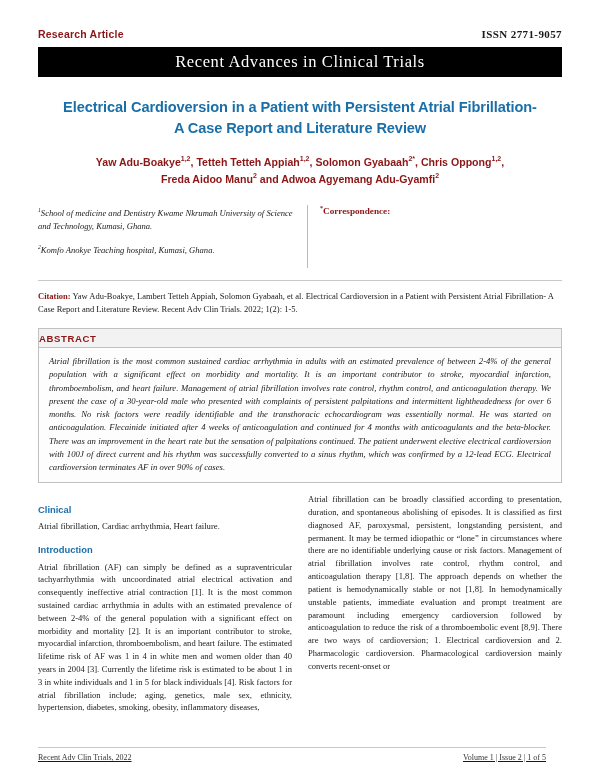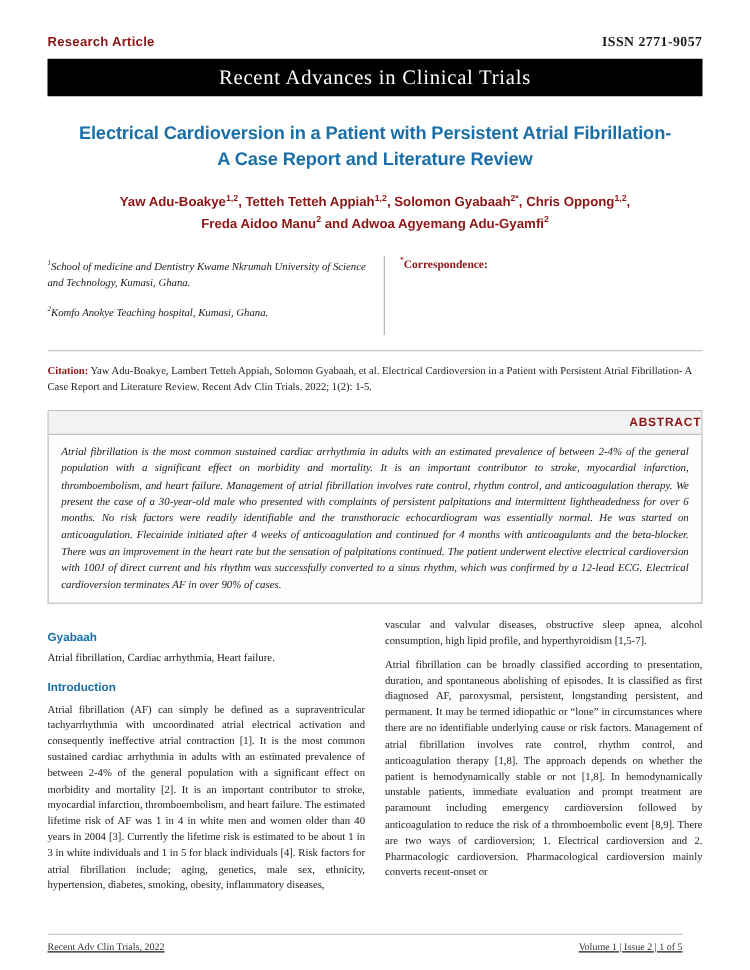--- a/index.html
+++ b/index.html
@@ -144,21 +144,21 @@
     font-weight: bold;
   }
 
   
   .abstract-box {
     margin-top: 12px;
     border: 1px solid #c0c0c0;
     background: #fdfdfd;
   }
   .abstract-head {
-    text-align: right;
+    text-align: left;
     color: #8c1515;
     font-family: "Liberation Sans", sans-serif;
     font-weight: bold;
     font-size: 9.6px;
     letter-spacing: 0.6px;
     padding: 4px 0 3px 0;
     border-bottom: 1px solid #c0c0c0;
     background: #f2f2f2;
   }
   .abstract-body {
@@ -270,27 +270,26 @@
     <span class="lbl">Citation:</span><span> Yaw Adu-Boakye, Lambert Tetteh Appiah, Solomon Gyabaah, et al. Electrical Cardioversion in a Patient with Persistent Atrial Fibrillation- A Case Report and Literature Review. Recent Adv Clin Trials. 2022; 1(2): 1-5.</span>
   </div>
 
   <div class="abstract-box">
     <div class="abstract-head">ABSTRACT</div>
     <div class="abstract-body">Atrial fibrillation is the most common sustained cardiac arrhythmia in adults with an estimated prevalence of between 2-4% of the general population with a significant effect on morbidity and mortality. It is an important contributor to stroke, myocardial infarction, thromboembolism, and heart failure. Management of atrial fibrillation involves rate control, rhythm control, and anticoagulation therapy. We present the case of a 30-year-old male who presented with complaints of persistent palpitations and intermittent lightheadedness for over 6 months. No risk factors were readily identifiable and the transthoracic echocardiogram was essentially normal. He was started on anticoagulation. Flecainide initiated after 4 weeks of anticoagulation and continued for 4 months with anticoagulants and the beta-blocker. There was an improvement in the heart rate but the sensation of palpitations continued. The patient underwent elective electrical cardioversion with 100J of direct current and his rhythm was successfully converted to a sinus rhythm, which was confirmed by a 12-lead ECG. Electrical cardioversion terminates AF in over 90% of cases.</div>
   </div>
 
   <div class="cols">
     <div class="col">
-      <div class="kw-head">Gyabaah</div>
+      <div class="kw-head">Clinical</div>
       <div class="kw-body">Atrial fibrillation, Cardiac arrhythmia, Heart failure.</div>
       <div class="sec-head" style="margin-top:10px;">Introduction</div>
       <p>Atrial fibrillation (AF) can simply be defined as a supraventricular tachyarrhythmia with uncoordinated atrial electrical activation and consequently ineffective atrial contraction [1]. It is the most common sustained cardiac arrhythmia in adults with an estimated prevalence of between 2-4% of the general population with a significant effect on morbidity and mortality [2]. It is an important contributor to stroke, myocardial infarction, thromboembolism, and heart failure. The estimated lifetime risk of AF was 1 in 4 in white men and women older than 40 years in 2004 [3]. Currently the lifetime risk is estimated to be about 1 in 3 in white individuals and 1 in 5 for black individuals [4]. Risk factors for atrial fibrillation include; aging, genetics, male sex, ethnicity, hypertension, diabetes, smoking, obesity, inflammatory diseases,</p>
     </div>
     <div class="col">
-      <p>vascular and valvular diseases, obstructive sleep apnea, alcohol consumption, high lipid profile, and hyperthyroidism [1,5-7].</p>
       <p>Atrial fibrillation can be broadly classified according to presentation, duration, and spontaneous abolishing of episodes. It is classified as first diagnosed AF, paroxysmal, persistent, longstanding persistent, and permanent. It may be termed idiopathic or “lone” in circumstances where there are no identifiable underlying cause or risk factors. Management of atrial fibrillation involves rate control, rhythm control, and anticoagulation therapy [1,8]. The approach depends on whether the patient is hemodynamically stable or not [1,8]. In hemodynamically unstable patients, immediate evaluation and prompt treatment are paramount including emergency cardioversion followed by anticoagulation to reduce the risk of a thromboembolic event [8,9]. There are two ways of cardioversion; 1. Electrical cardioversion and 2. Pharmacologic cardioversion. Pharmacological cardioversion mainly converts recent-onset or</p>
     </div>
   </div>
 
   <div class="footer">
     <hr class="footer-rule">
     <div class="footer-row">
       <div>Recent Adv Clin Trials, 2022</div>
       <div class="footer-right">Volume 1 | Issue 2 | 1 of 5</div>
     </div>

